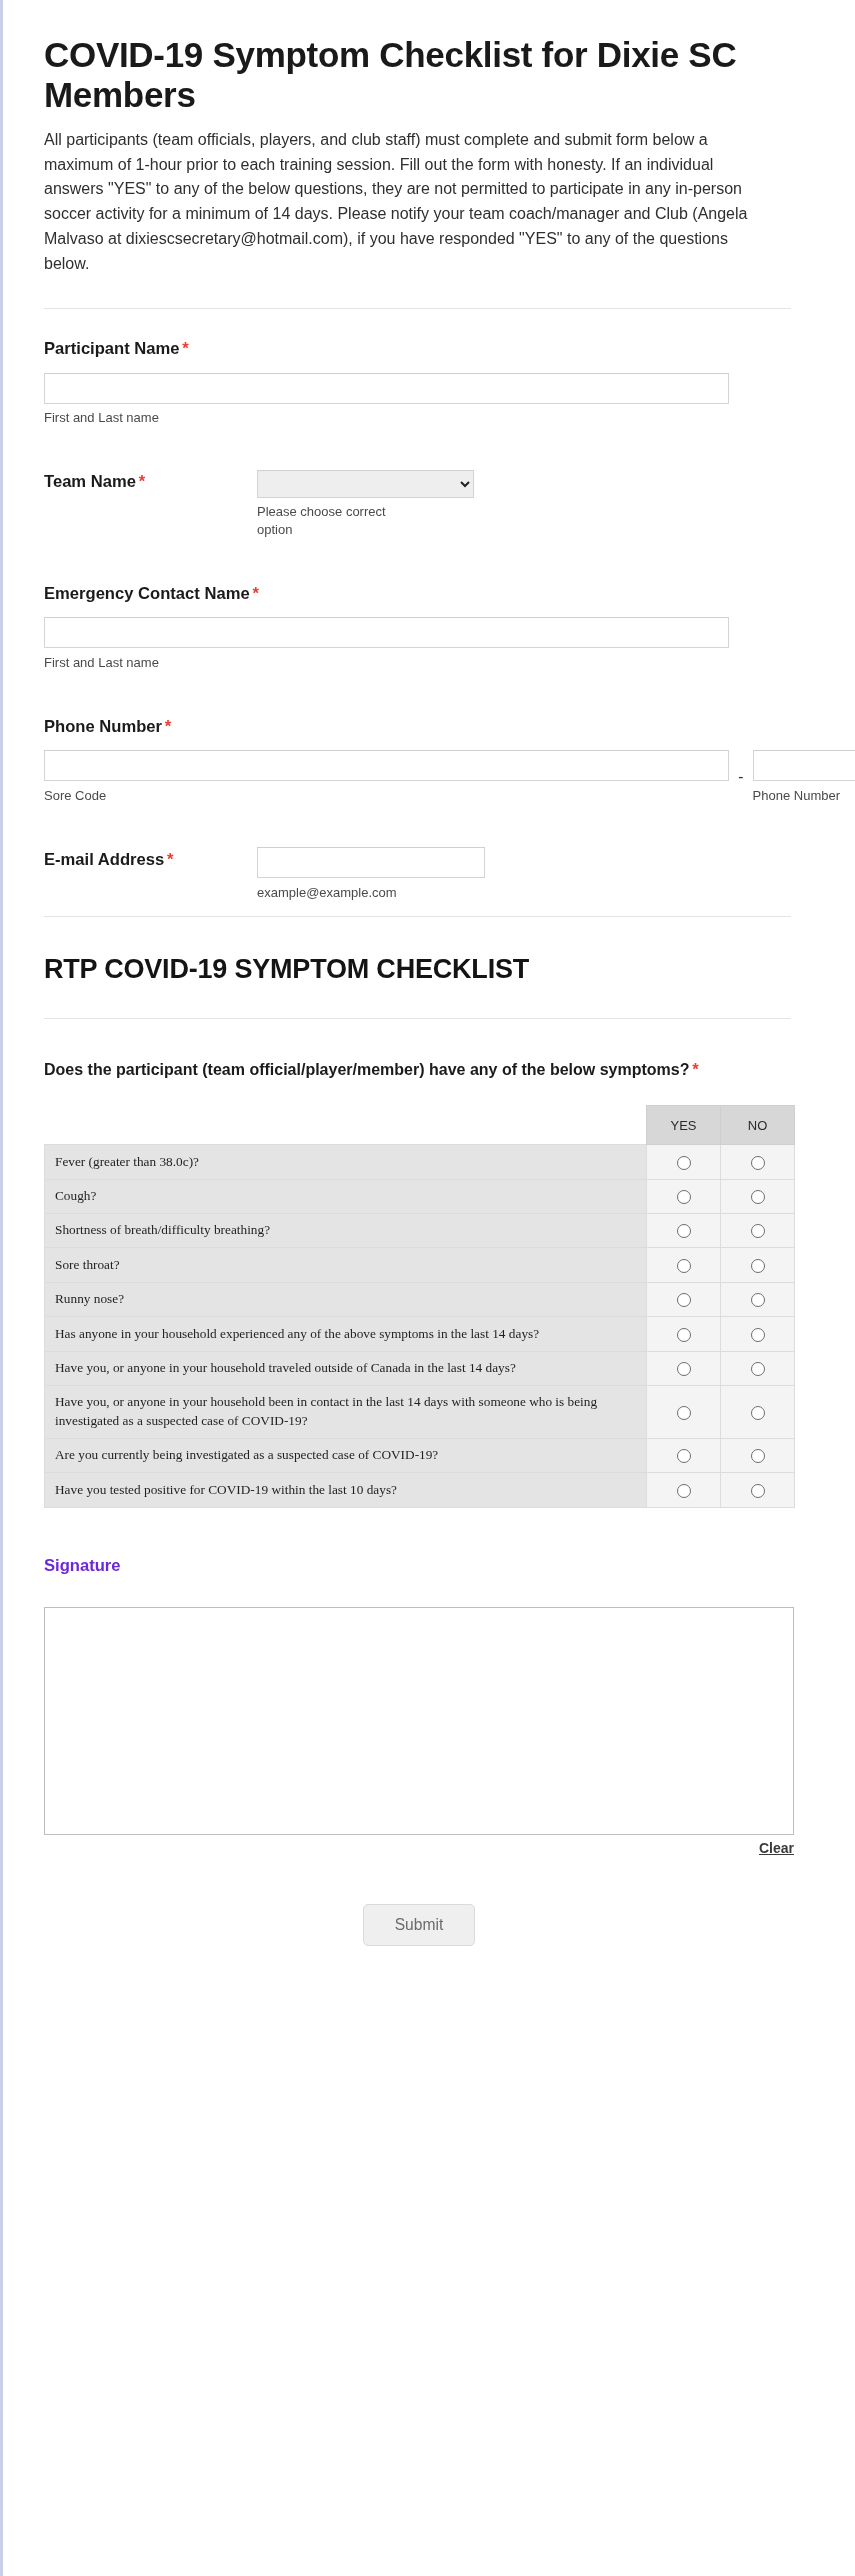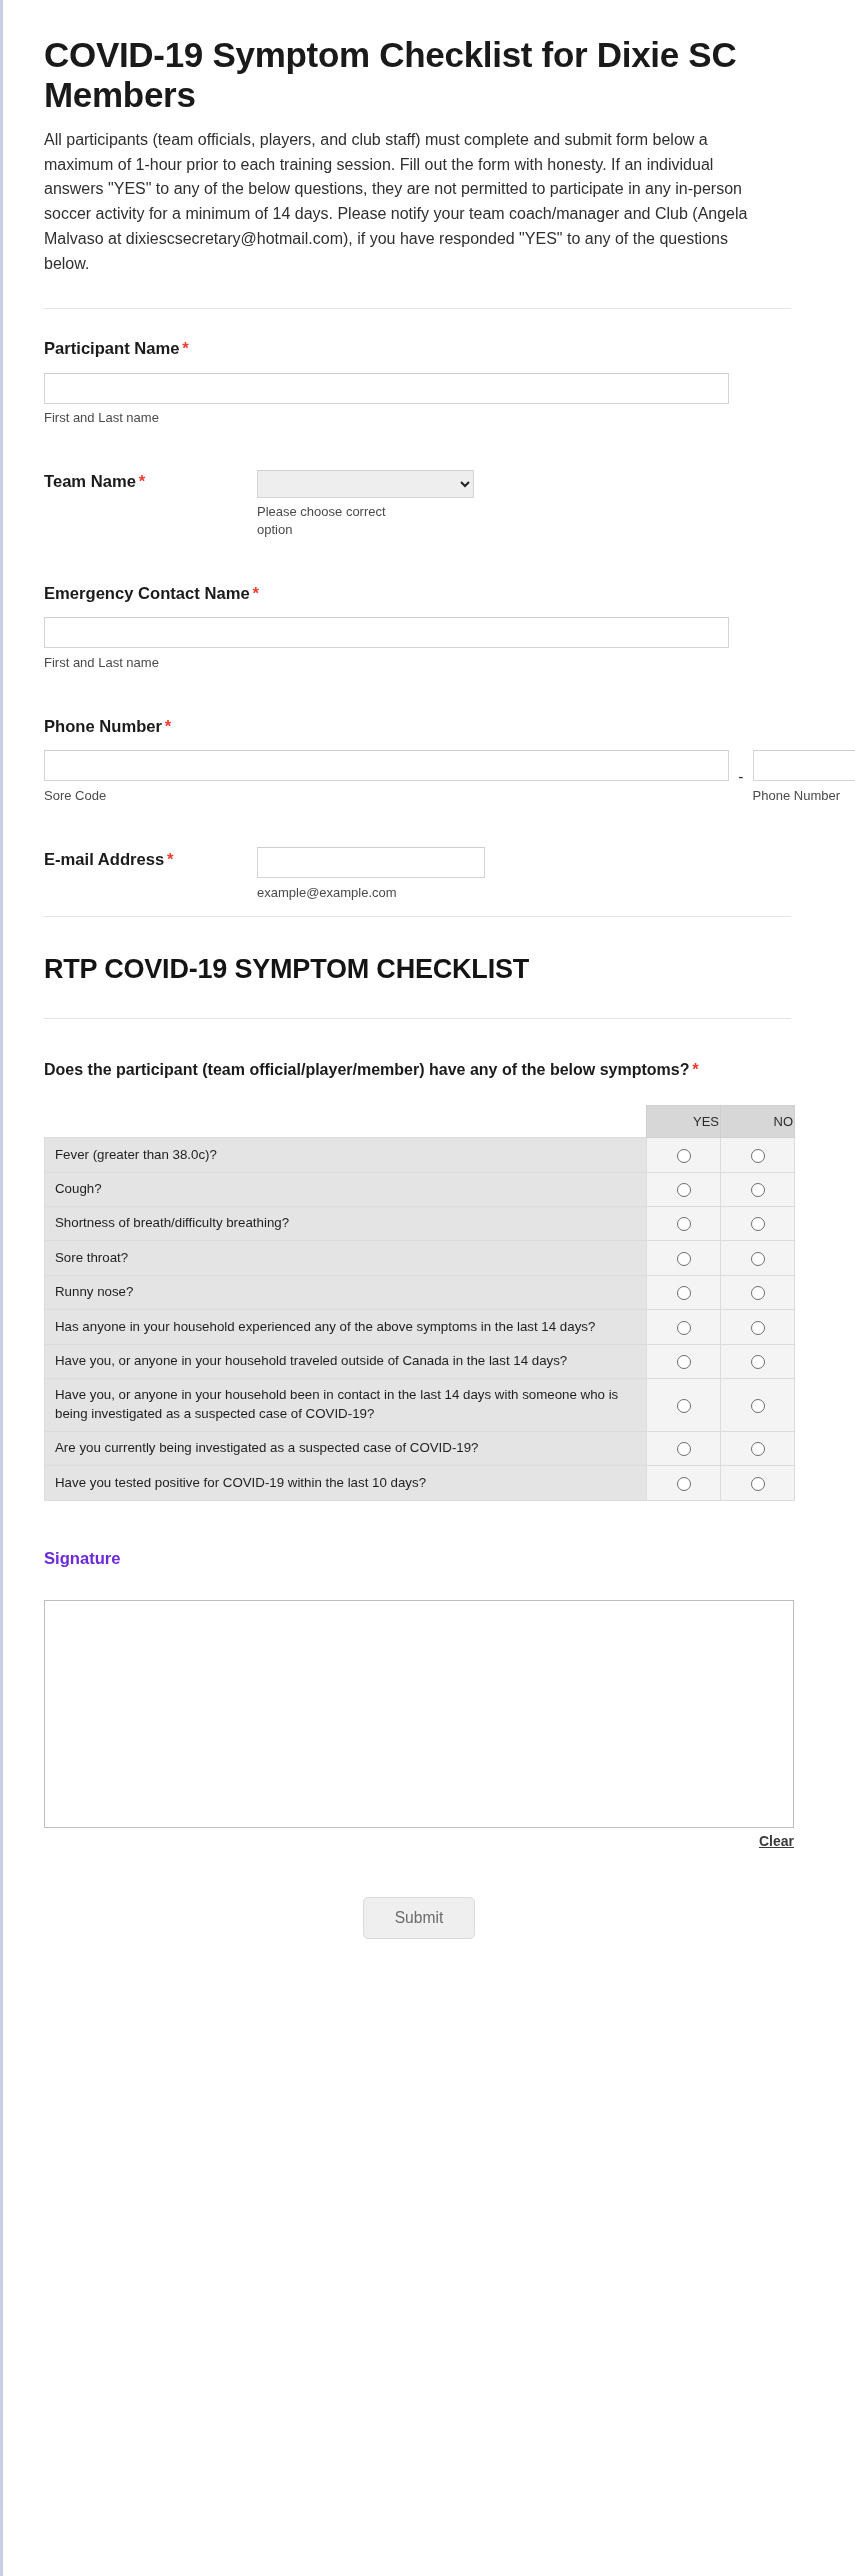--- a/index.html
+++ b/index.html
@@ -141,31 +141,32 @@
   }
   .matrix col.c-q { width: 602px; }
   .matrix col.c-a { width: 74px; }
   .matrix th.hdr-blank { background: #ffffff; border: none; }
   .matrix th.hdr-ans {
     background: #d7d7d7;
     border: 0.9px solid #cfcfcf;
     font-size: 13px;
     font-weight: normal;
     color: #2b2b2b;
-    height: 32px;
-    text-align: right;
+    height: 39px;
+    text-align: center;
     vertical-align: middle;
   }
   .matrix td.q-cell {
     background: #e4e4e4;
     border: 0.9px solid #dcdcdc;
     color: #1f1f1f;
     padding: 7.4px 10px;
     line-height: 1.4;
     vertical-align: middle;
+    font-family: Liberation Serif, serif;
   }
   .matrix td.a-cell {
     background: #f4f4f4;
     border: 0.9px solid #dcdcdc;
     text-align: center;
     vertical-align: middle;
     padding: 0;
   }
   .radio-dot {
     display: inline-block;

